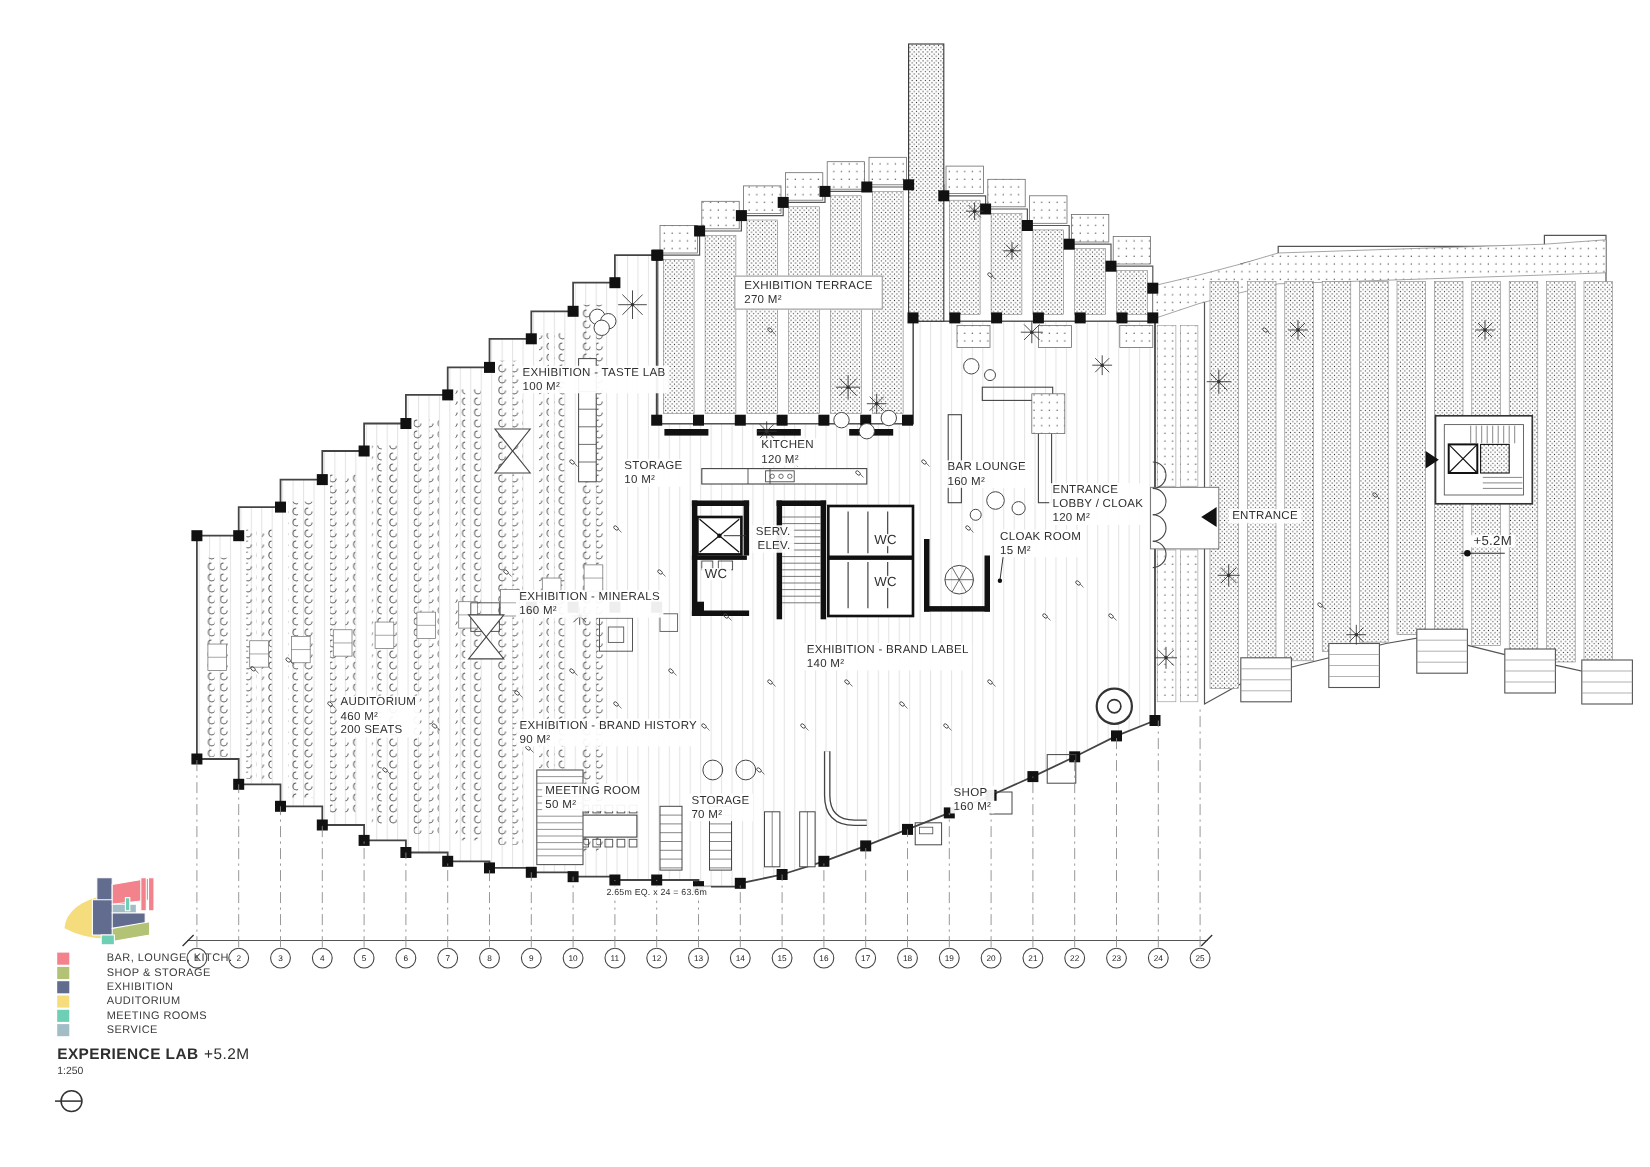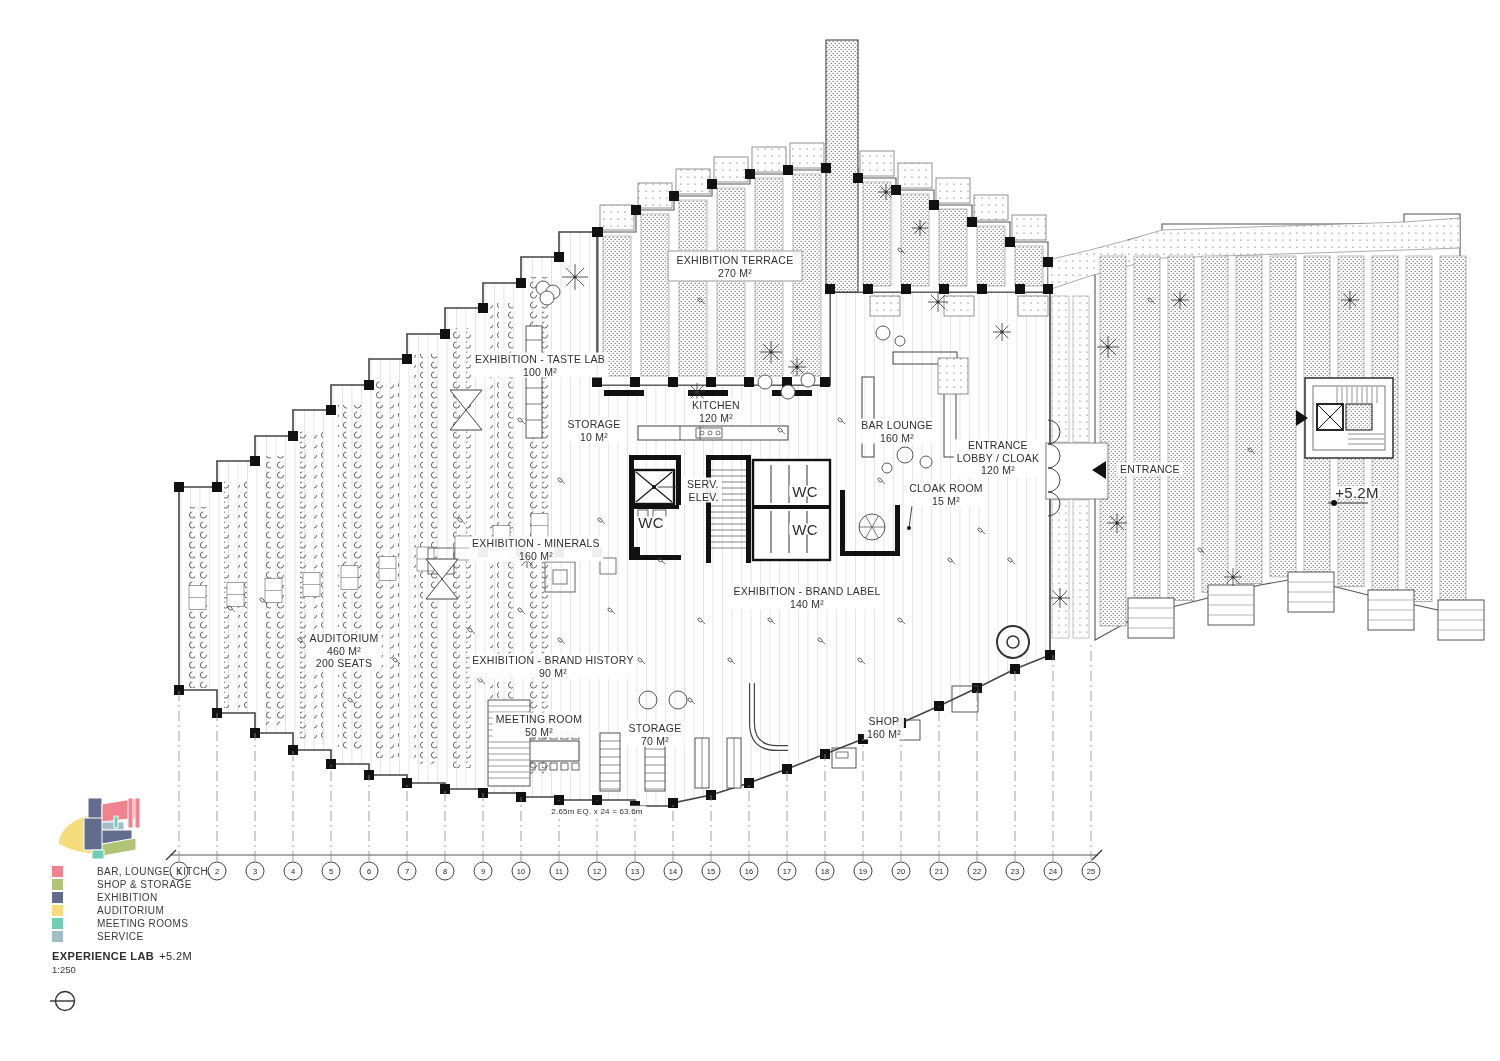--- a/index.html
+++ b/index.html
@@ -1,31 +1,31 @@
 <!DOCTYPE html>
 <html><head>
 <meta charset="utf-8">
 <style>
   html,body{margin:0;padding:0;background:#fff;}
   .canvas{position:relative;width:1500px;height:1061px;background:#ffffff;overflow:hidden;
           font-family:"Liberation Sans", sans-serif;color:#2e2e2e;}
   svg{position:absolute;left:0;top:0;}
-  .lbl{position:absolute;transform:translate(-50%,-50%);text-align:center;
+  .lbl{position:absolute;transform:translate(-50%,-50%);
        font-size:10.5px;line-height:12.5px;letter-spacing:.25px;white-space:nowrap;
        color:#2f2f2f;background:rgba(255,255,255,.93);padding:0 3px;}
   .lbl.boxed{border:1px solid #9a9a9a;background:#fff;padding:2px 8px;}
-  .lbl.small{font-size:15px;line-height:11px;}
+  .lbl.small{font-size:12px;line-height:11px;}
   .lbl.dim{font-size:8px;letter-spacing:.2px;padding:0 4px;}
   .lbl.left{text-align:right;transform:translate(0,-50%);}
   .legend{position:absolute;left:52px;top:866px;}
   .legend-row{display:flex;align-items:flex-start;height:13px;gap:28px;}
   .legend-swatch{width:11px;height:11px;margin-right:6px;flex:0 0 11px;}
   .legend-label{font-size:10px;letter-spacing:.4px;color:#3a3a3a;}
   .titleblock{position:absolute;left:52px;top:950px;}
-  .titleblock .t1{font-size:11px;letter-spacing:.4px;}
+  .titleblock .t1{font-size:14px;letter-spacing:.4px;}
   .titleblock .t1 .t-bold{font-weight:bold;}
   .titleblock .t1 .t-lvl{margin-left:5px;}
   .titleblock .t2{font-size:9.5px;margin-top:2px;color:#3a3a3a;}
 </style>
 </head>
 <body>
 
 <div class="canvas">
 
   <svg id="plan" width="1500" height="1061" viewBox="0 0 1500 1061">
@@ -839,21 +839,21 @@
           <circle cx="65" cy="1001" r="9.5" fill="none" stroke="#333" stroke-width="1.4"></circle>
           <line x1="50" y1="1001" x2="74.5" y2="1001" stroke="#333" stroke-width="1.4"></line>
         </g>
       </g>
   </svg>
 
   <div class="lbl boxed" style="left:735px;top:266px">
     <div>EXHIBITION TERRACE</div>
       <div>270 M²</div>
   </div>
-  <div class="lbl" style="left:540px;top:365px">
+  <div class="lbl" style="left:540px;top:345px">
     <div>EXHIBITION - TASTE LAB</div>
       <div>100 M²</div>
   </div>
   <div class="lbl" style="left:716px;top:411px">
     <div>KITCHEN</div>
       <div>120 M²</div>
   </div>
   <div class="lbl" style="left:594px;top:430px">
     <div>STORAGE</div>
       <div>10 M²</div>

